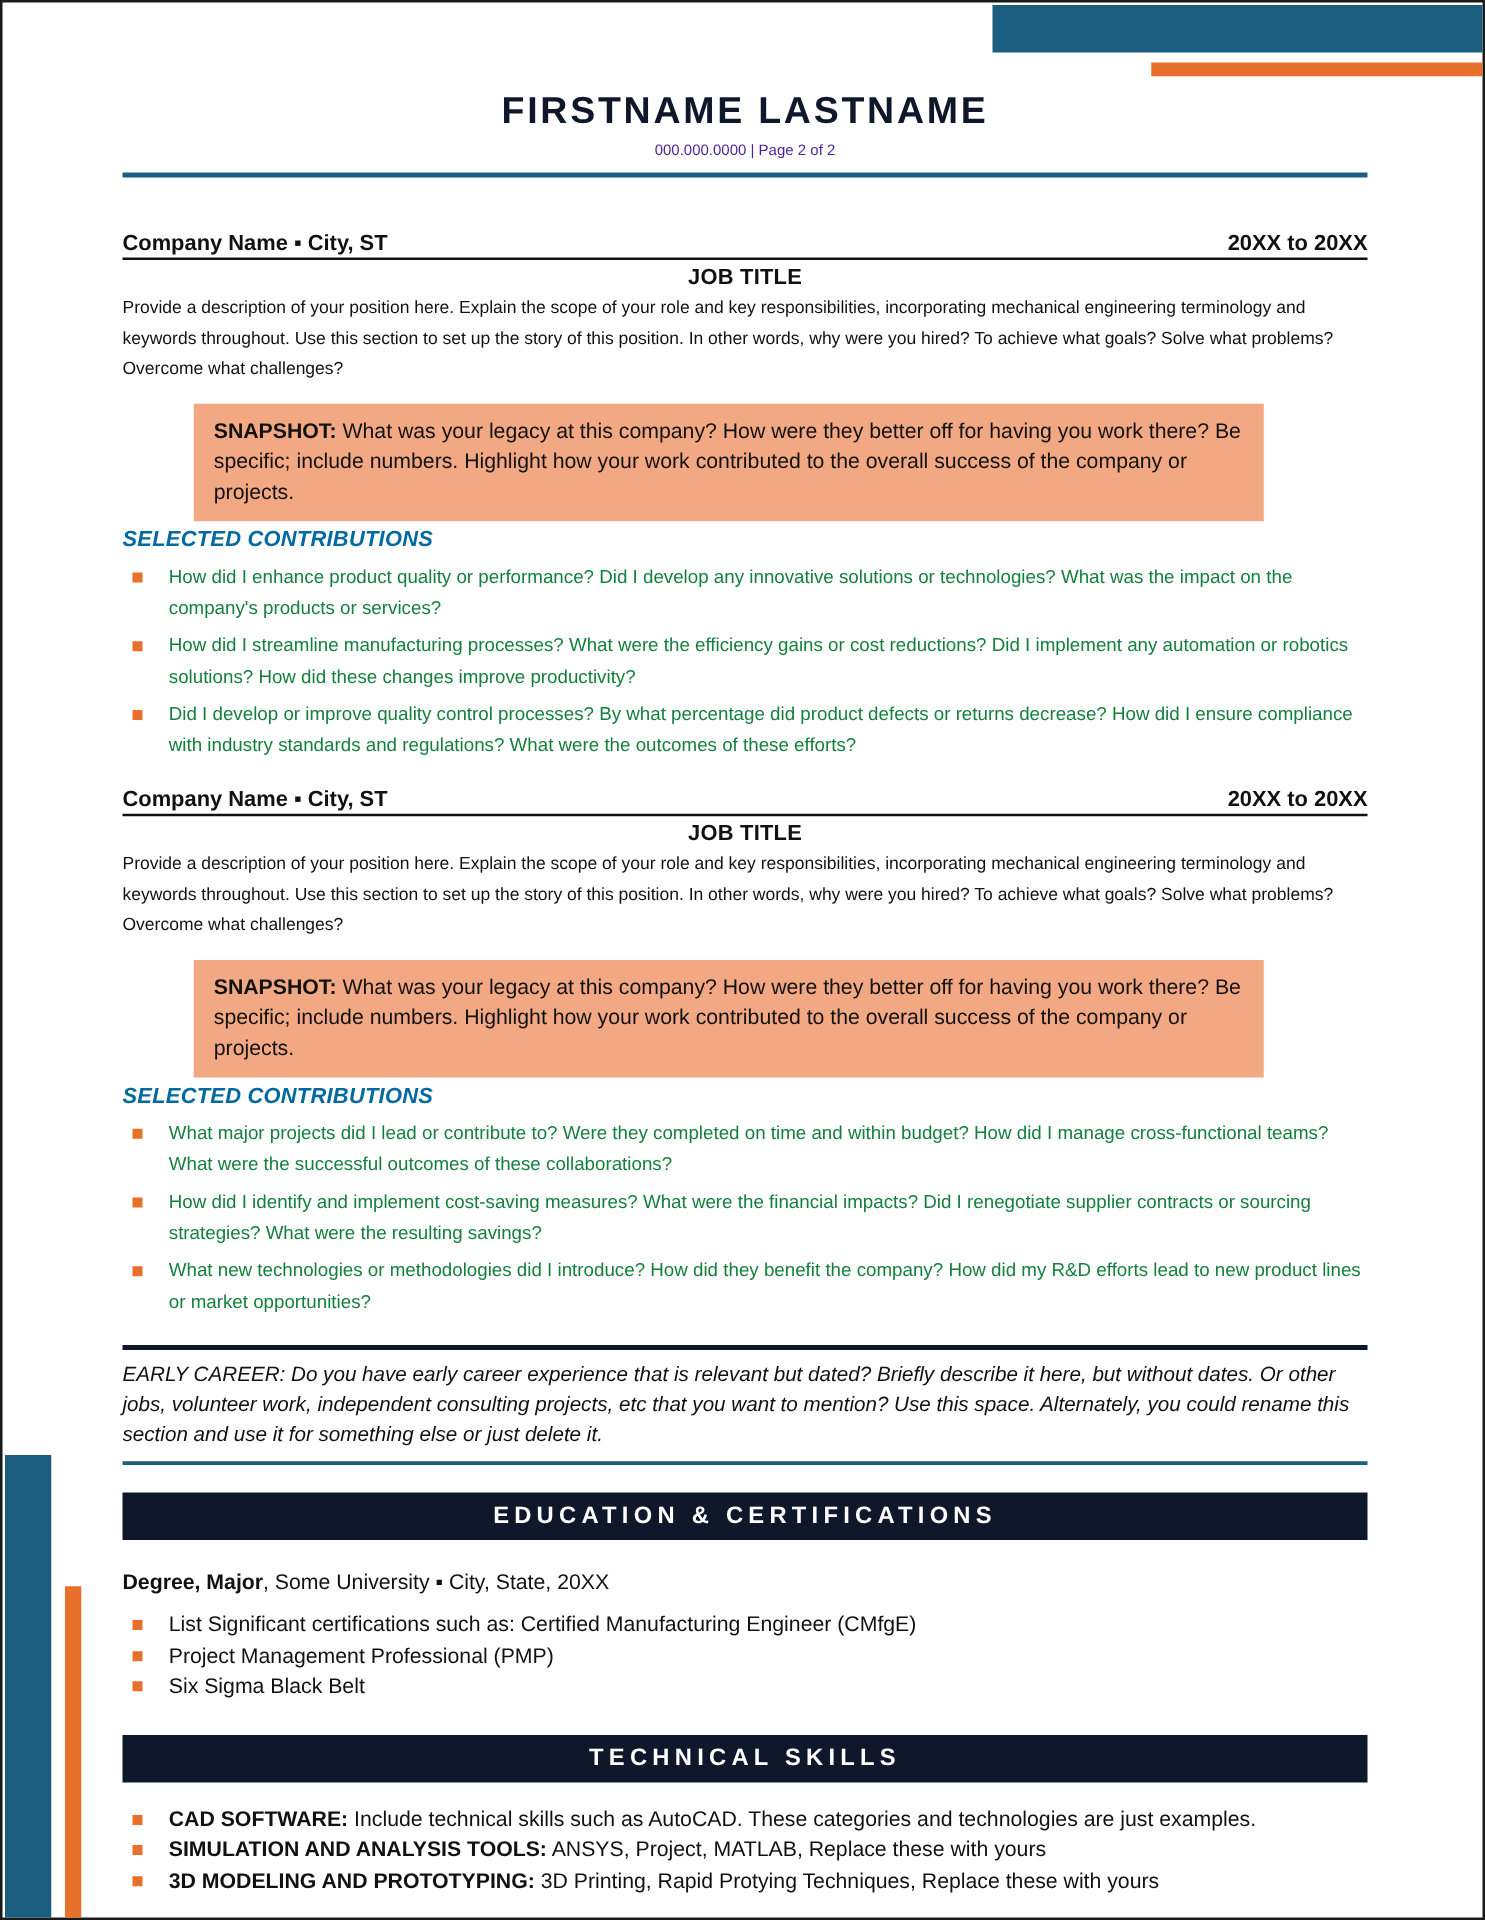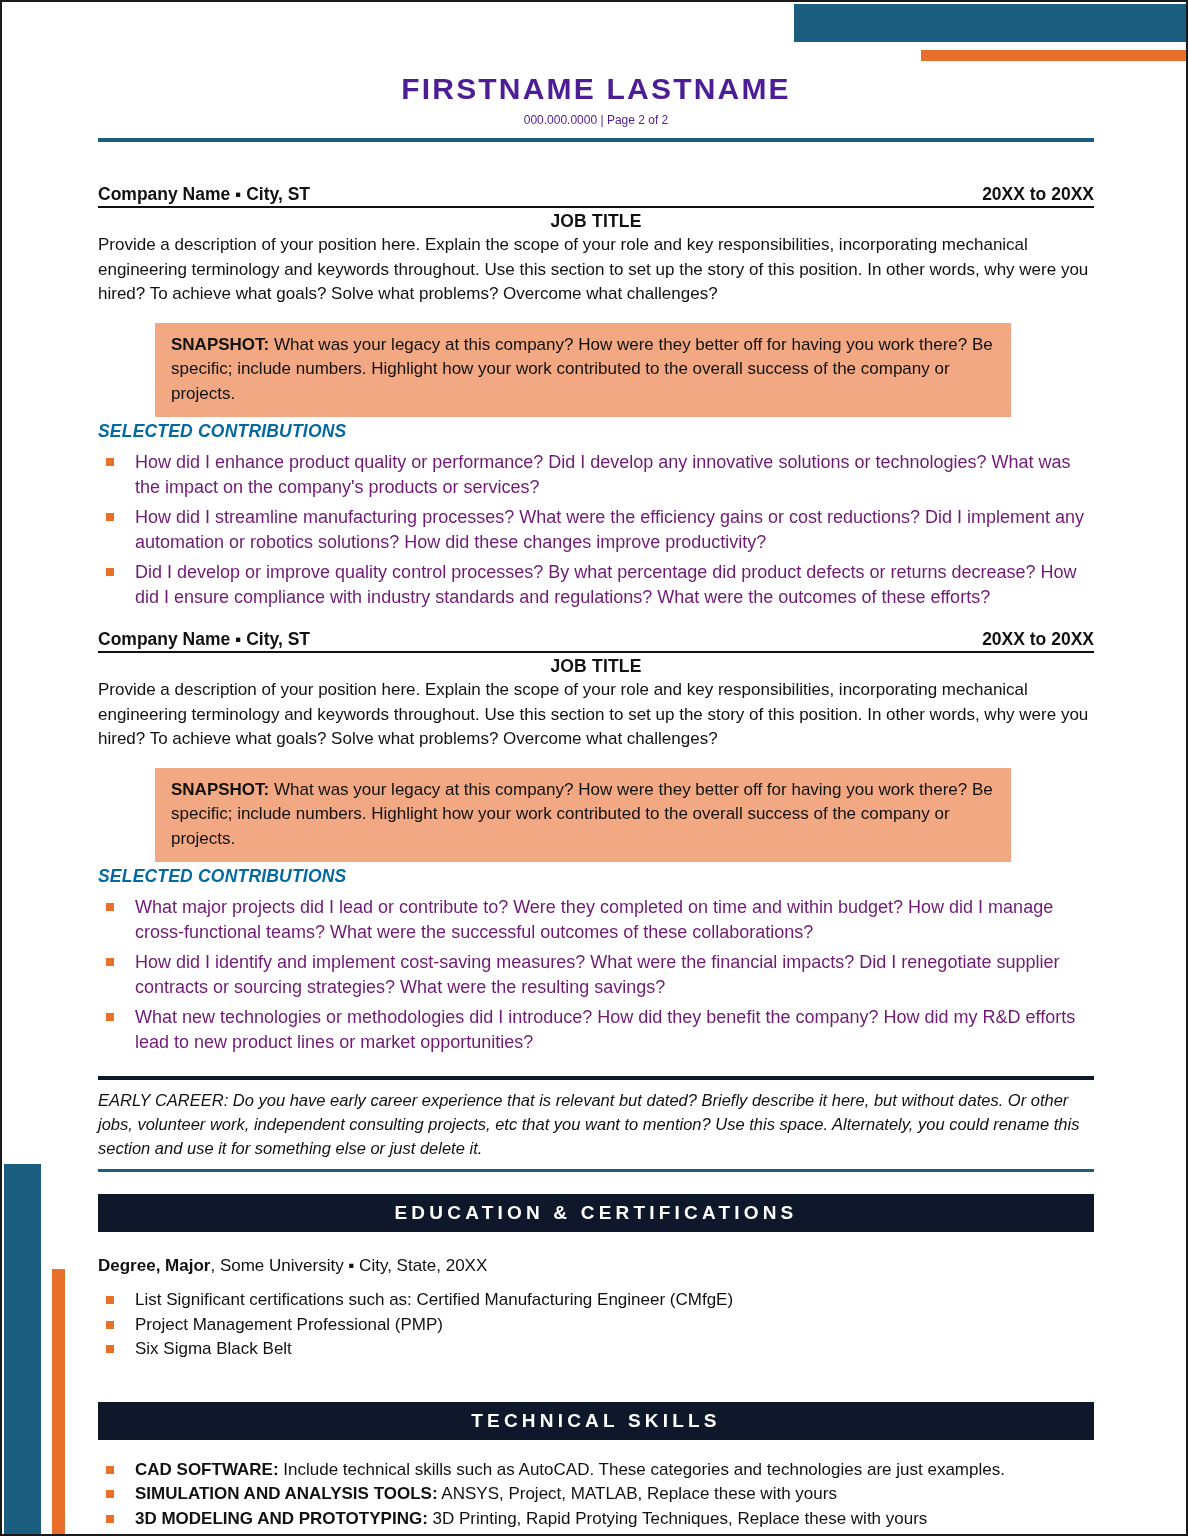--- a/index.html
+++ b/index.html
@@ -56,21 +56,21 @@
 
   
   .header {
     position: absolute;
     left: 96px;
     top: 70px;
     width: 996px;
     text-align: center;
   }
   .name {
-    color: #4c1d95;
+    color: #0f172a;
     font-size: 30px;
     font-weight: bold;
     letter-spacing: 2.2px;
     line-height: 34px;
   }
   .contact {
     color: #4c1d95;
     font-size: 12px;
     line-height: 24px;
     margin-top: 2px;
@@ -110,21 +110,21 @@
   }
   .job-title {
     text-align: center;
     font-size: 17.5px;
     font-weight: bold;
     color: #111111;
     margin-top: 3px;
     letter-spacing: .2px;
   }
   .job-desc {
-    font-size: 17px;
+    font-size: 14px;
     line-height: 24.5px;
     color: #111111;
     margin-top: 1px;
   }
 
   .snapshot {
     background: #f2a883;
     margin: 16px 0 0 57px;
     padding: 10px 14px 11px 16px;
     width: 856px;
@@ -147,23 +147,23 @@
   }
 
   ul.bullets {
     list-style: none;
     margin: 8px 0 0 0;
     padding: 0;
   }
   ul.bullets li {
     position: relative;
     padding-left: 37px;
-    font-size: 18px;
+    font-size: 15px;
     line-height: 24.5px;
-    color: #701a75;
+    color: #15803d;
     margin-bottom: 6px;
   }
   ul.bullets li .sq {
     position: absolute;
     left: 8px;
     top: 8px;
     width: 8px;
     height: 8px;
     background: #e8702a;
   }
@@ -289,21 +289,21 @@
     </div>
 
     <div class="section-bar">EDUCATION &amp; CERTIFICATIONS</div>
     <div class="edu-line"><b>Degree, Major</b><span>, Some University ▪ City, State, 20XX</span></div>
     <ul class="tight">
       <li><span class="sq"></span><span>List Significant certifications such as: Certified Manufacturing Engineer (CMfgE)</span></li>
       <li><span class="sq"></span><span>Project Management Professional (PMP)</span></li>
       <li><span class="sq"></span><span>Six Sigma Black Belt</span></li>
     </ul>
 
-    <div class="section-bar" style="margin-top:40px">TECHNICAL SKILLS</div>
+    <div class="section-bar" style="margin-top:26px">TECHNICAL SKILLS</div>
     <ul class="tight" style="margin-top:18px">
       <li><span class="sq"></span><b>CAD SOFTWARE:</b><span> Include technical skills such as AutoCAD. These categories and technologies are just examples.</span></li>
       <li><span class="sq"></span><b>SIMULATION AND ANALYSIS TOOLS:</b><span> ANSYS, Project, MATLAB, Replace these with yours</span></li>
       <li><span class="sq"></span><b>3D MODELING AND PROTOTYPING:</b><span> 3D Printing, Rapid Protying Techniques, Replace these with yours</span></li>
 
     </ul>
 
   </div>
 </div>
 

